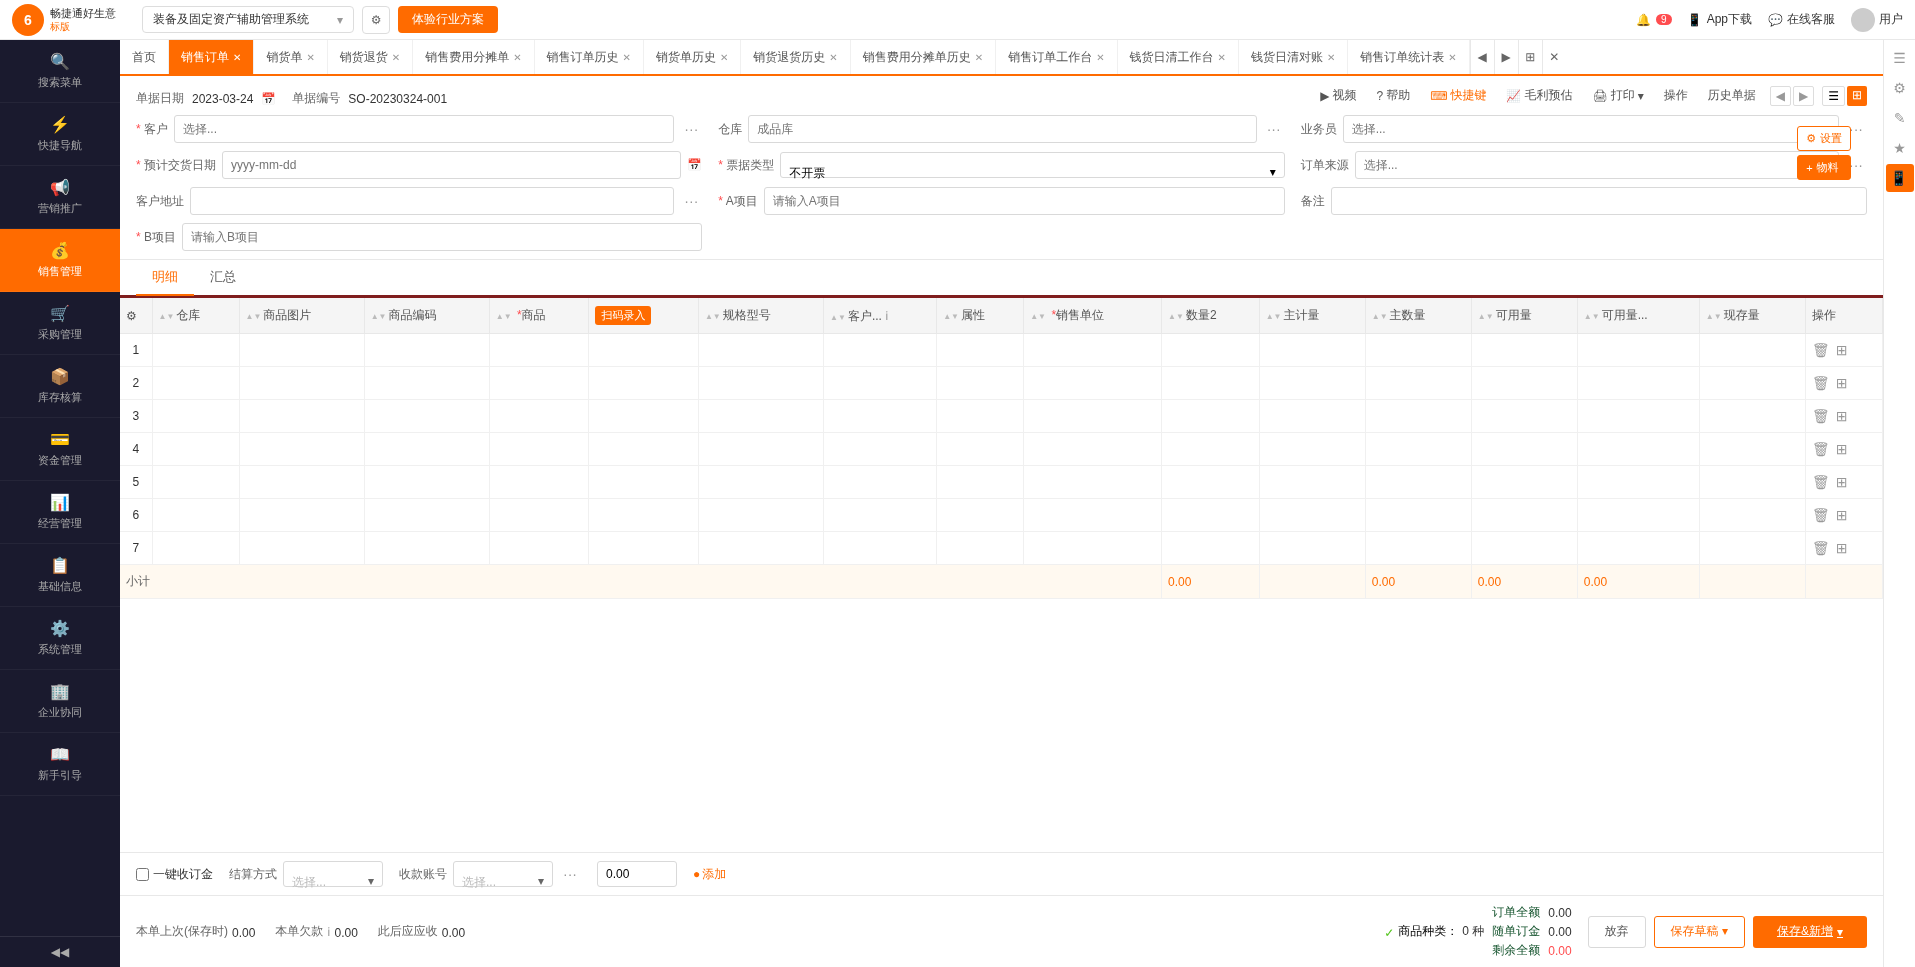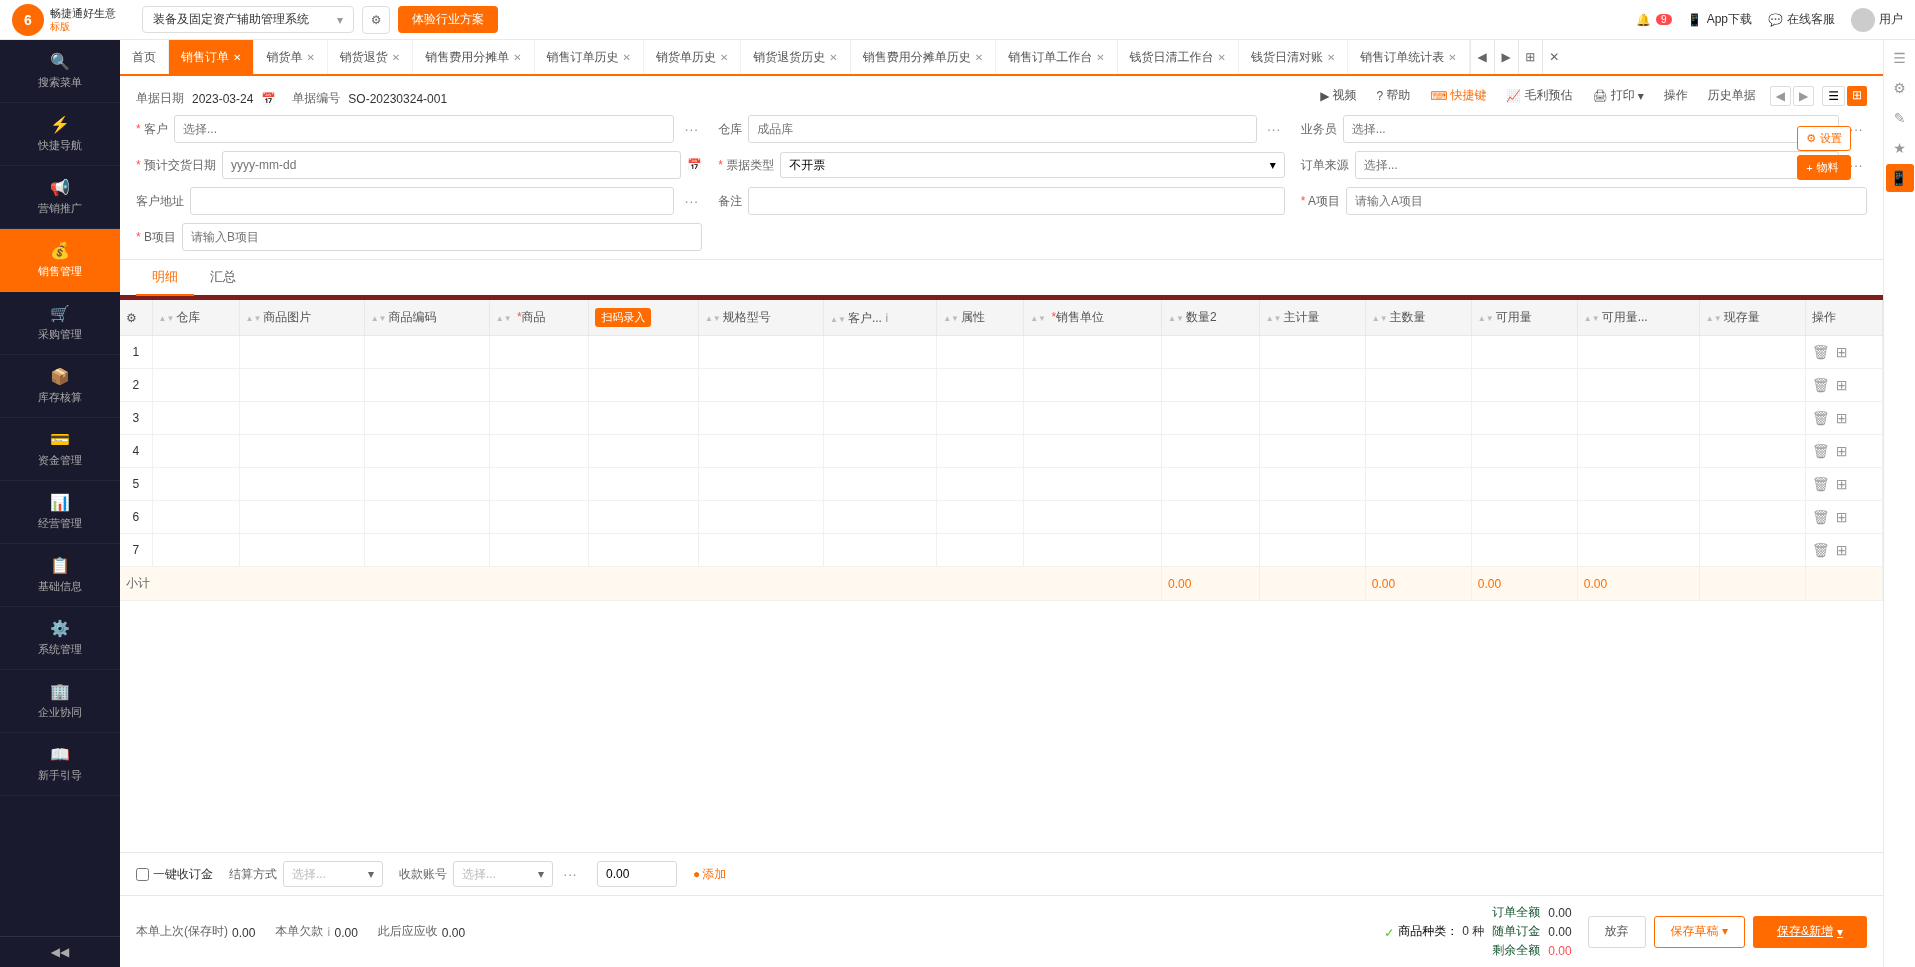--- a/index.html
+++ b/index.html
@@ -272,21 +272,20 @@
       background: #fff;
     }
     .more-btn {
       color: #999;
       cursor: pointer;
       font-size: 14px;
       padding: 2px 4px;
     }
     .select-with-arrow {
       display: flex;
-      align-items: center;
       border: 1px solid #d9d9d9;
       border-radius: 3px;
       height: 16px;
       padding: 12px 8px;
       background: #fff;
       cursor: pointer;
       flex: 1;
       justify-content: space-between;
     }
     .quick-btn {
@@ -302,21 +301,21 @@
       background: #fff;
       white-space: nowrap;
     }
     .quick-btn.filled { background: #ff6b00; color: white; }
 
     
     .detail-tabs {
       display: flex;
       align-items: center;
       background: #fff;
-      border-bottom: 5px solid #7f1d1d;
+      border-bottom: 3px solid #7f1d1d;
       padding: 0 16px;
       flex-shrink: 0;
     }
     .detail-tab {
       padding: 8px 16px;
       cursor: pointer;
       font-size: 13px;
       color: #555;
       border-bottom: 2px solid transparent;
       margin-bottom: -1px;
@@ -783,26 +782,26 @@
             <input class="form-input" type="text" placeholder="选择..." style="">
             <span class="more-btn">···</span>
           </div>
 
           <div class="form-row">
             <span class="field-label">客户地址</span>
             <input class="form-input" type="text" style="">
             <span class="more-btn">···</span>
           </div>
           <div class="form-row">
+            <span class="field-label required">A项目</span>
+            <input class="form-input" type="text" placeholder="请输入A项目" style="">
+          </div>
+          <div class="form-row">
             <span class="field-label">备注</span>
             <input class="form-input" type="text" style="flex: 2 1 0%;">
-          </div>
-          <div class="form-row">
-            <span class="field-label required">A项目</span>
-            <input class="form-input" type="text" placeholder="请输入A项目" style="">
           </div>
 
           <div class="form-row">
             <span class="field-label required">B项目</span>
             <input class="form-input" type="text" placeholder="请输入B项目" style="">
           </div>
         </div>
       </div>
 
       <div style="position:absolute;right:32px;top:50px;display:flex;flex-direction:column;gap:4px;z-index:10;">

